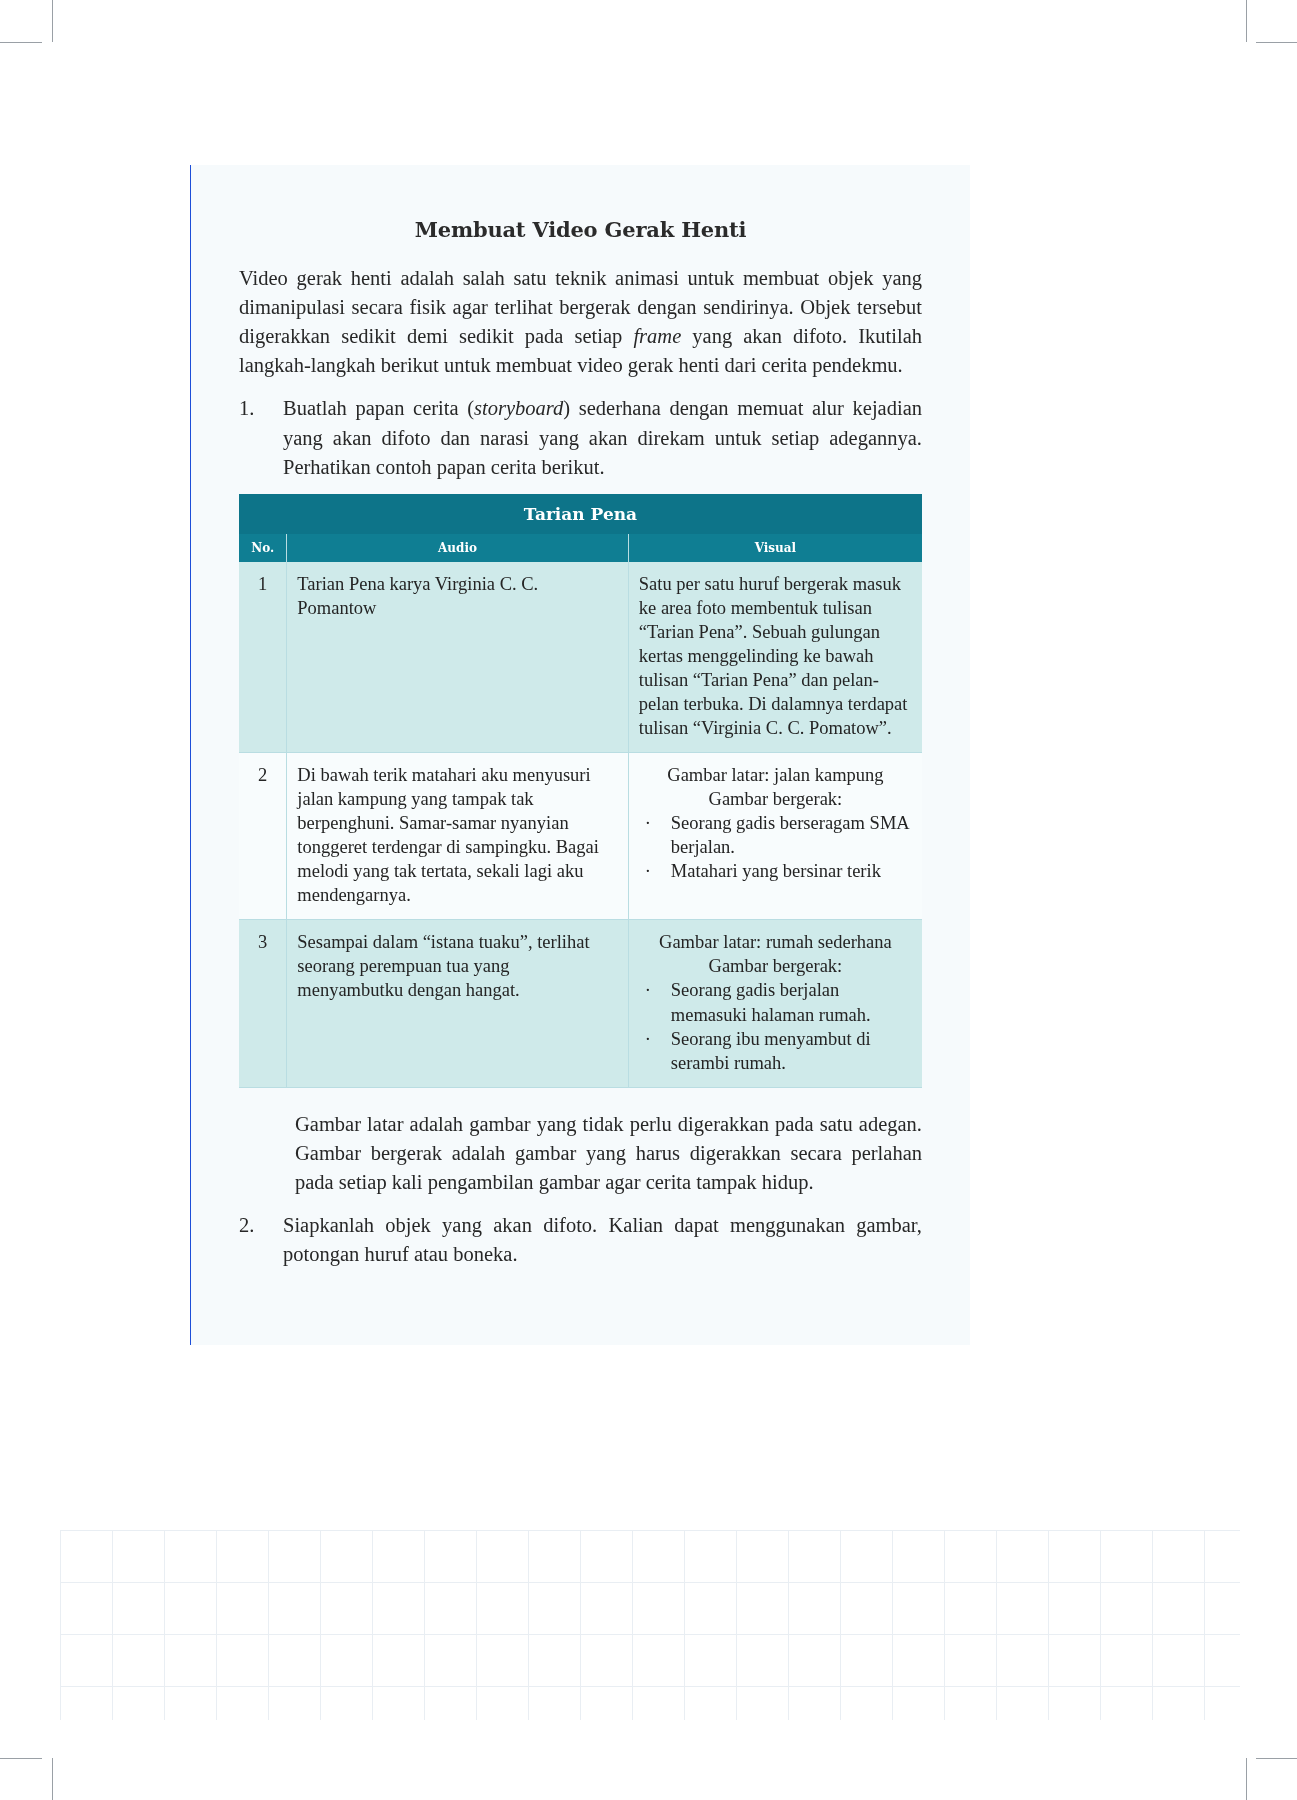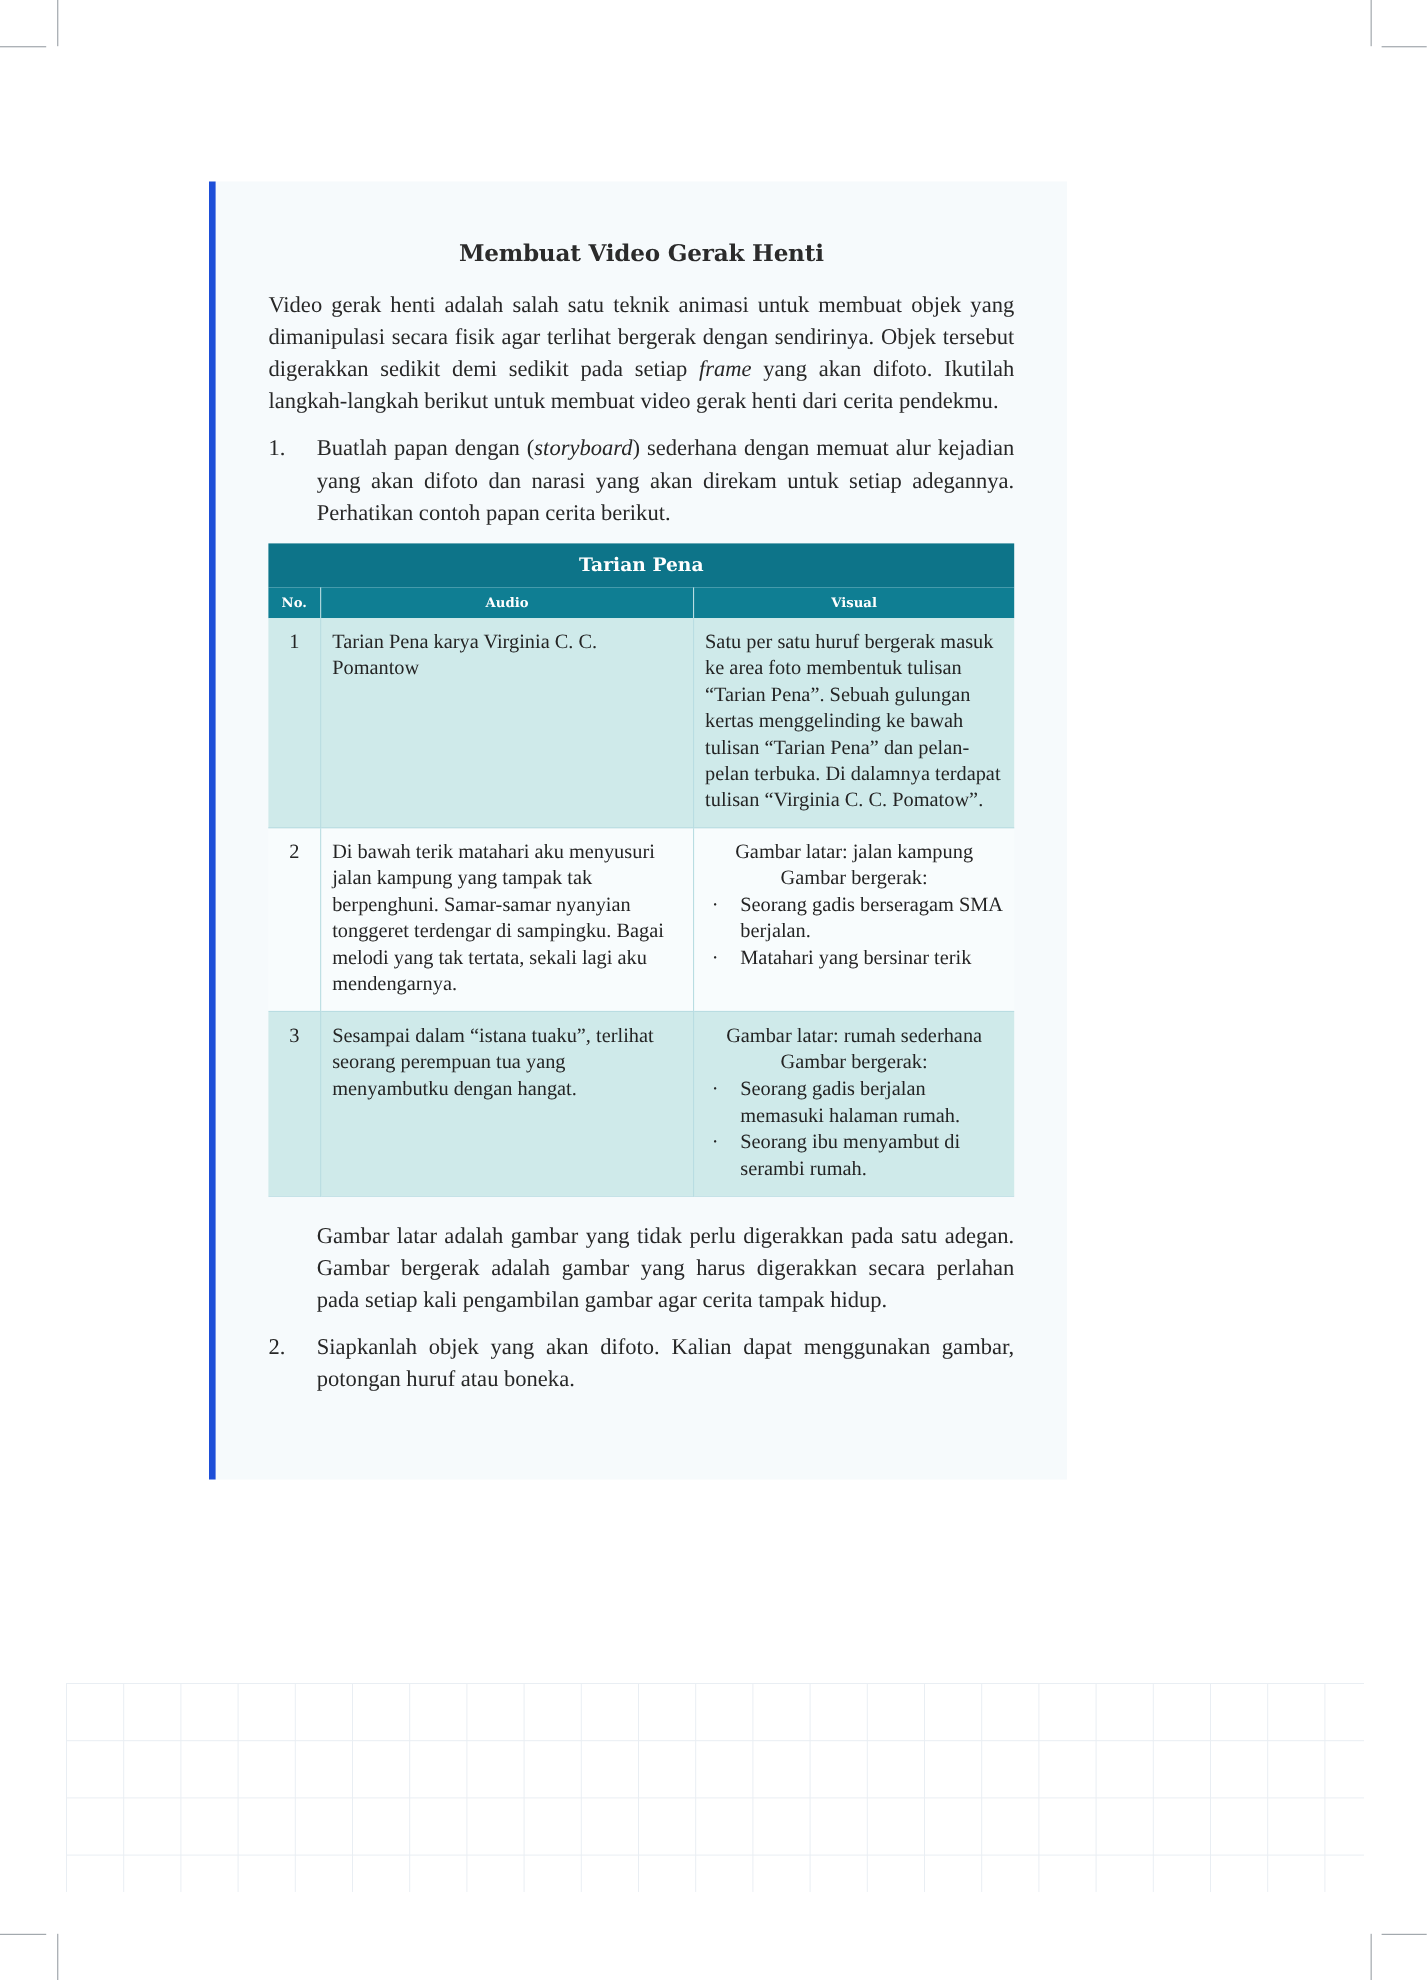--- a/index.html
+++ b/index.html
@@ -40,21 +40,21 @@
   }
 
   
   .page-panel {
     position: absolute;
     left: 190px;
     top: 165px;
     width: 780px;
     height: 1180px;
     background: #f6fafc;
-    border-left: 6px solid #1d4ed8;
+    border-left: 1px solid #1d4ed8;
     box-sizing: border-box;
   }
 
   .content {
     padding: 52px 48px 0 48px;
   }
 
   h1.section-title {
     font-family: "DejaVu Serif", serif;
     font-size: 21px;
@@ -170,21 +170,21 @@
     font-size: 18.5px;
     line-height: 1.30;
   }
   .bullets li .btext {
     flex: 1;
     font-size: 18.5px;
     line-height: 1.30;
   }
 
   .indent-par {
-    margin-left: 44px;
+    margin-left: 56px;
     font-size: 20.5px;
     line-height: 1.42;
     color: #272727;
     text-align: justify;
     margin-bottom: 14px;
   }
 
   
   .footer {
     position: absolute;
@@ -210,21 +210,21 @@
 
 <div class="page-panel">
   <div class="content">
 
     <h1 class="section-title">Membuat Video Gerak Henti</h1>
 
     <p class="body-par"><span>Video gerak henti adalah salah satu teknik animasi untuk membuat objek yang dimanipulasi secara fisik agar terlihat bergerak dengan sendirinya. Objek tersebut digerakkan sedikit demi sedikit pada setiap </span><span class="it">frame</span><span> yang akan difoto. Ikutilah langkah-langkah berikut untuk membuat video gerak henti dari cerita pendekmu.</span></p>
 
     <div class="num-item">
       <div class="num">1.</div>
-      <div class="num-body"><span>Buatlah papan dengan (</span><span class="it">storyboard</span><span>) sederhana dengan memuat alur kejadian yang akan difoto dan narasi yang akan direkam untuk setiap adegannya. Perhatikan contoh papan cerita berikut.</span></div>
+      <div class="num-body"><span>Buatlah papan cerita (</span><span class="it">storyboard</span><span>) sederhana dengan memuat alur kejadian yang akan difoto dan narasi yang akan direkam untuk setiap adegannya. Perhatikan contoh papan cerita berikut.</span></div>
     </div>
 
 
     <table class="storyboard">
       <colgroup>
         <col style="width:7%">
         <col style="width:50%">
         <col style="width:43%">
       </colgroup>
       <thead>

